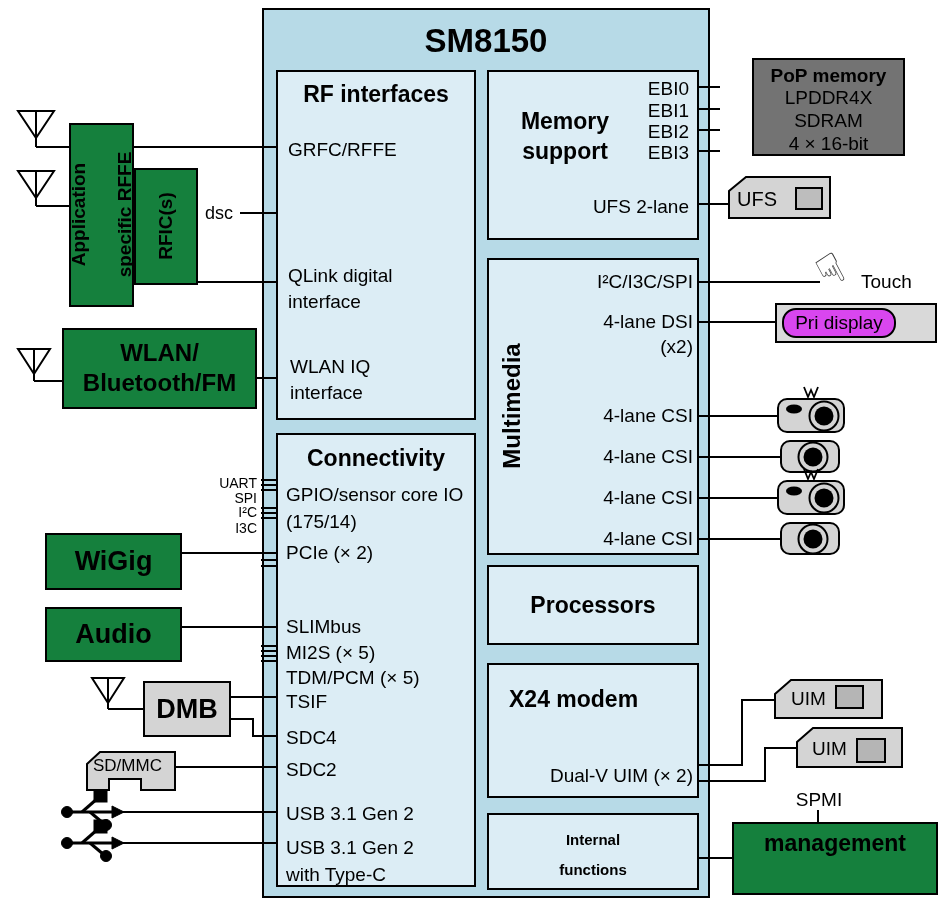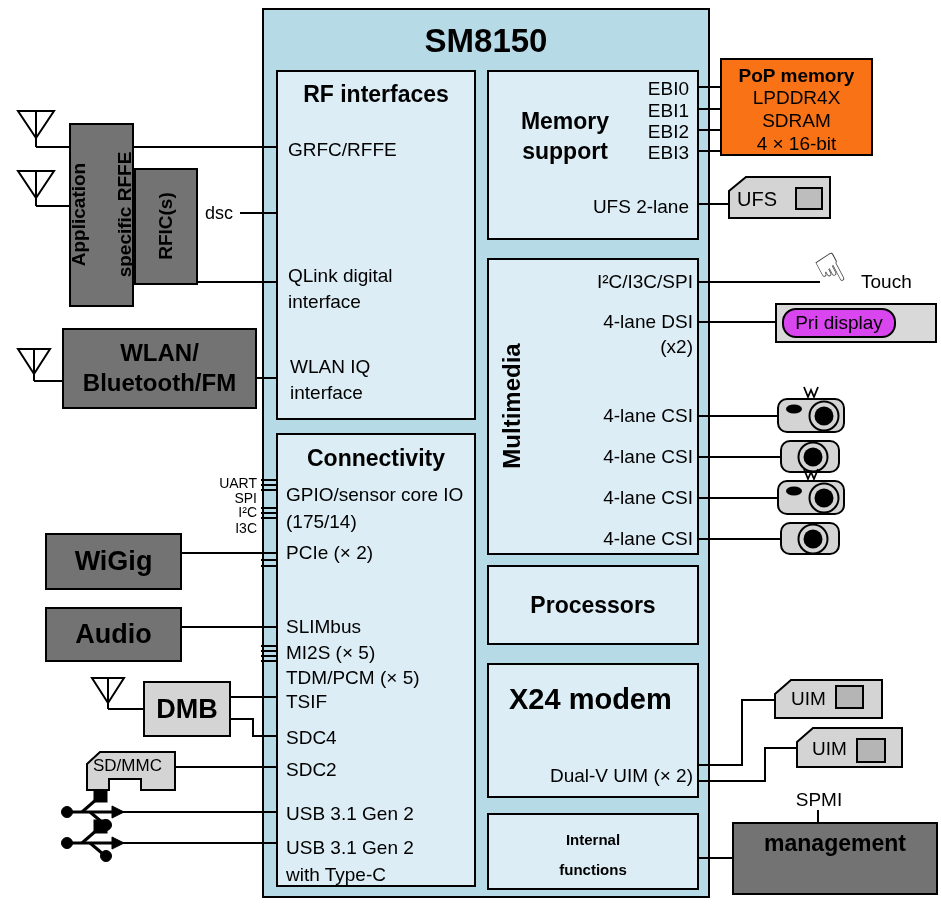--- a/index.html
+++ b/index.html
@@ -1,22 +1,22 @@
 <!DOCTYPE html>
 <html><head>
 <meta charset="utf-8">
 <style>
   html,body{margin:0;padding:0;background:#fff;}
   #stage{position:relative;width:941px;height:913px;background:#fff;overflow:hidden;
          font-family:"Liberation Sans","DejaVu Sans",sans-serif;color:#000;}
   .blk{position:absolute;box-sizing:border-box;border:2px solid #000;}
   .soc{background:#b7dae7;border-width:2.5px;}
   .inner{background:#dcedf5;}
-  .pop{background:#f97316;}
-  .green{background:#737373;}
+  .pop{background:#737373;margin-left:32px;}
+  .green{background:#15803d;}
   .gray{background:#d4d4d4;}
   .btitle{position:absolute;left:0;right:0;text-align:center;font-weight:bold;font-size:23px;white-space:nowrap;}
   .item{position:absolute;font-size:19px;line-height:22px;white-space:nowrap;}
   .ritem{position:absolute;right:8px;text-align:right;font-size:19px;line-height:22px;white-space:nowrap;}
   .lines2 span{display:block;}
   .ctr{display:flex;align-items:center;justify-content:center;text-align:center;}
   .vtext{position:absolute;transform:rotate(-90deg);display:flex;align-items:center;justify-content:center;
          text-align:center;font-weight:bold;white-space:nowrap;}
   .lbl{position:absolute;white-space:nowrap;}
   svg.overlay{position:absolute;left:0;top:0;z-index:5;pointer-events:none;}
@@ -84,21 +84,21 @@
   <div class="ritem" style="right:248px;top:405px;">4-lane CSI</div>
   <div class="ritem" style="right:248px;top:446px;">4-lane CSI</div>
   <div class="ritem" style="right:248px;top:487px;">4-lane CSI</div>
   <div class="ritem" style="right:248px;top:528px;">4-lane CSI</div>
 
   <div class="blk inner ctr" style="left:487px;top:565px;width:212px;height:80px;font-weight:bold;font-size:23px;">
     <span>Processors</span>
   </div>
 
   <div class="blk inner" style="left:487px;top:663px;width:212px;height:135px;">
-    <div class="item" style="left:20px;top:23px;font-weight:bold;font-size:29px;">X24 modem</div>
+    <div class="item" style="left:20px;top:23px;font-weight:bold;font-size:23px;">X24 modem</div>
     <div class="ritem" style="right:4px;top:100px;">Dual-V UIM (× 2)</div>
   </div>
 
   <div class="blk inner" style="left:487px;top:813px;width:212px;height:77px;">
     <div class="item lines2" style="left:0;top:10px;width:100%;text-align:center;font-weight:bold;font-size:15px;line-height:30px;">
       <span>Internal</span>
       <span>functions</span>
     </div>
   </div>
 

